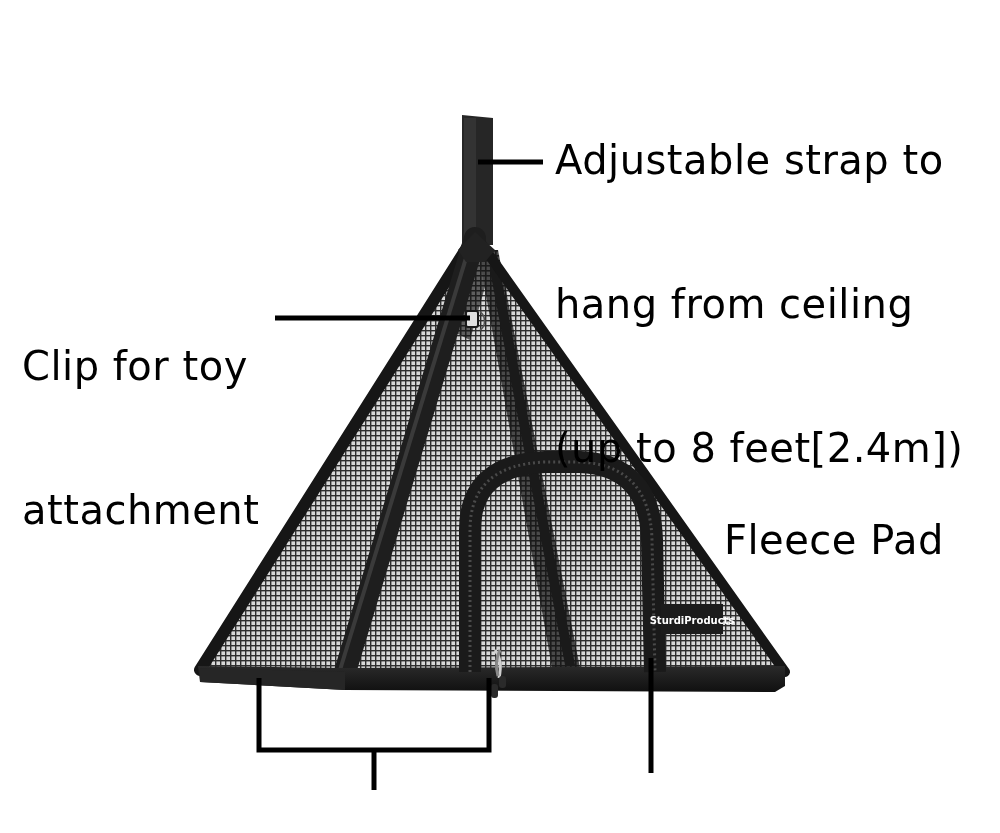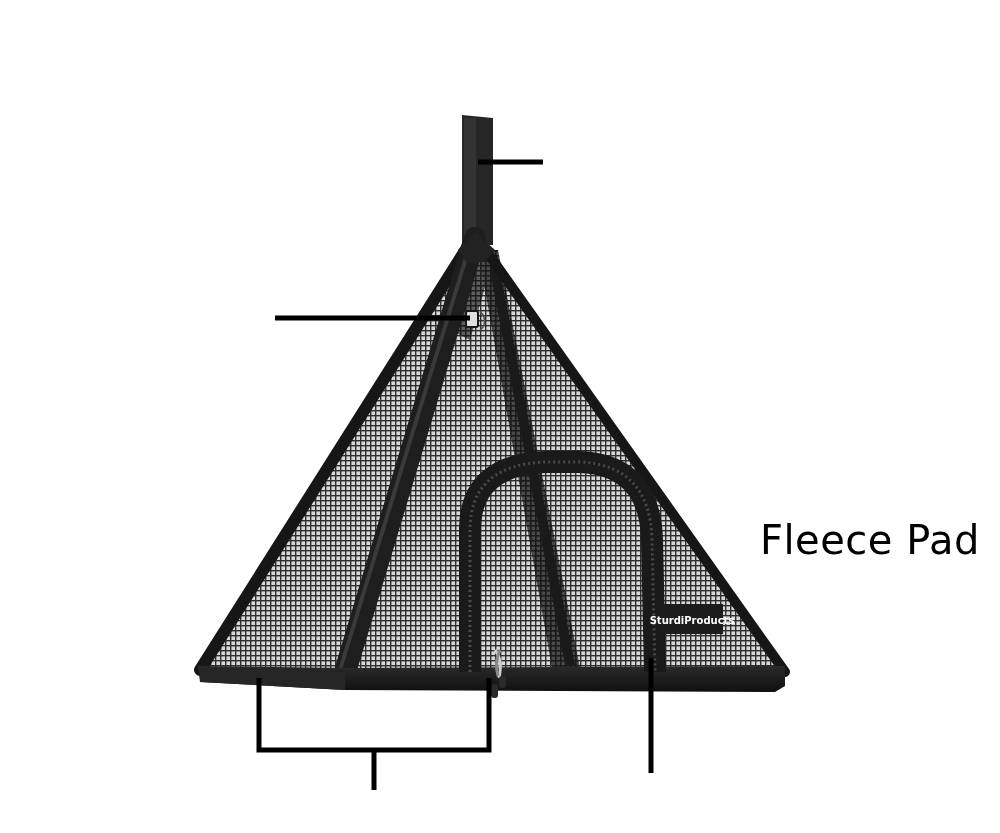--- a/index.html
+++ b/index.html
@@ -100,23 +100,32 @@
 
     <g stroke="#000" stroke-width="5" fill="none">
       <line x1="478" y1="162" x2="543" y2="162"></line>
       <line x1="275" y1="318" x2="470" y2="318"></line>
       <polyline points="259,678 259,750 489,750 489,678"></polyline>
       <line x1="374" y1="750" x2="374" y2="790"></line>
       <line x1="651" y1="658" x2="651" y2="773"></line>
     </g>
   </svg>
 
+  <div class="label" style="left:555px; top:40px;">
+    <div>Adjustable strap to</div>
+    <div>hang from ceiling</div>
+    <div>(up to 8 feet[2.4m])</div>
+  </div>
 
+  <div class="label" style="left:22px; top:246px;">
+    <div>Clip for toy</div>
+    <div>attachment</div>
+  </div>
 
-  <div class="label" style="left:760px; top:420px;">
+  <div class="label" style="left:724px; top:420px;">
     <div>Fleece Pad</div>
   </div>
 
   <div class="label condensed" style="left:2px; top:784px;">
     
   </div>
 
   <div class="label condensed" style="left:588px; top:780px;">
     
   </div>

